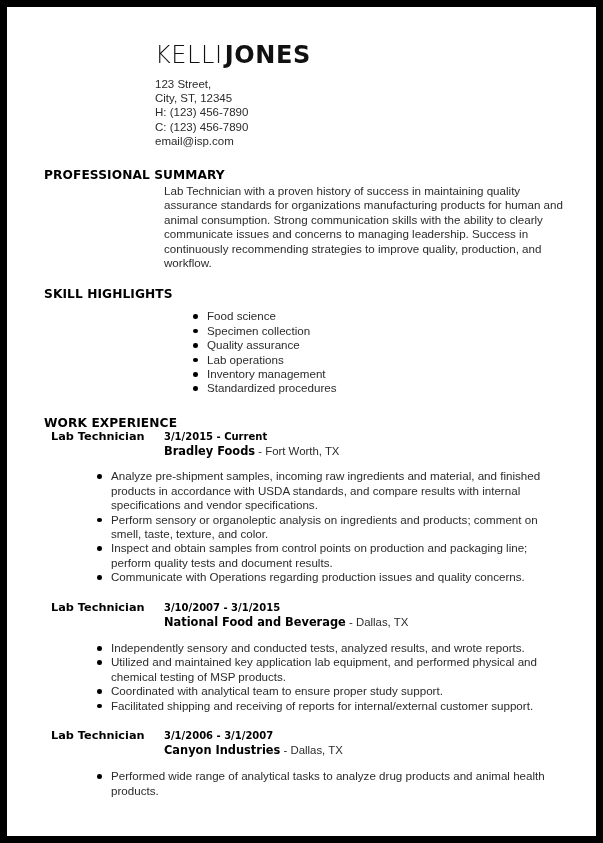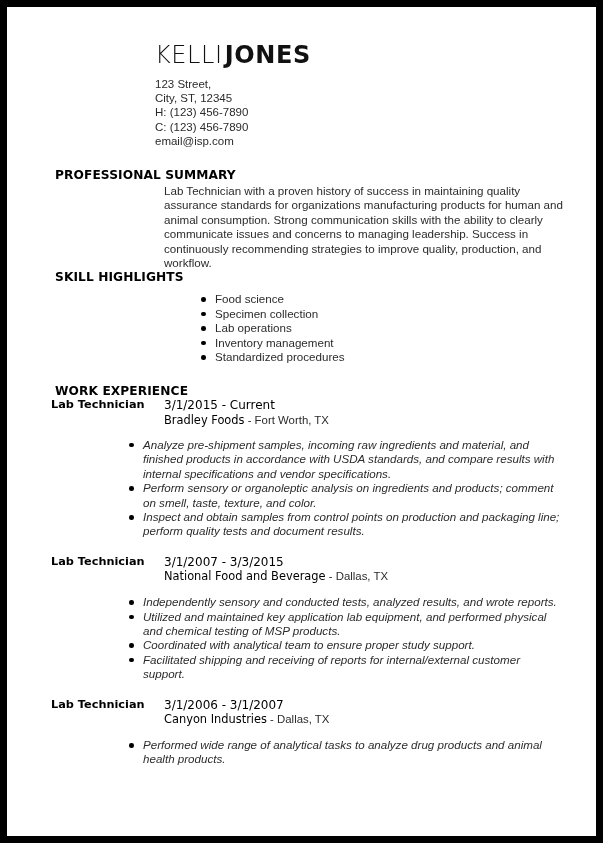--- a/index.html
+++ b/index.html
@@ -67,40 +67,40 @@
   .section {
     position: relative;
     display: block;
   }
   .section-head {
     font-family: "DejaVu Sans", sans-serif;
     font-weight: 700;
     font-size: 12.2px;
     letter-spacing: 0.1px;
     color: #000000;
-    padding-left: 48px;
+    padding-left: 37px;
     white-space: nowrap;
   }
 
   .section-body {
     padding-left: 157px;
     padding-right: 26px;
   }
 
   .para {
     font-size: 11.6px;
     line-height: 14.4px;
     color: #2b2b2b;
     text-align: left;
   }
 
   
   ul.bullets {
     list-style: none;
-    margin: 8px;
+    margin: 0;
     padding: 0;
   }
   ul.bullets li {
     position: relative;
     padding-left: 22px;
     font-size: 11.6px;
     line-height: 14.4px;
     color: #2b2b2b;
   }
   ul.bullets li::before {
@@ -137,47 +137,46 @@
     line-height: 14.2px;
     color: #000000;
     white-space: nowrap;
   }
   .job-meta {
     padding-left: 157px;
     padding-right: 26px;
   }
   .job-dates {
     font-family: "DejaVu Sans", sans-serif;
-    font-weight: 400;
-    font-size: 12px;
+    font-weight: 700;
+    font-size: 10px;
     line-height: 14.2px;
     color: #000000;
   }
   .job-company {
     font-size: 11.4px;
     line-height: 14.2px;
     color: #2b2b2b;
   }
   .job-company .co {
     font-family: "DejaVu Sans", sans-serif;
-    font-weight: 400;
+    font-weight: 700;
     color: #000000;
   }
 
   .job-bullets {
-    padding-left: 108px;
+    padding-left: 84px;
     padding-right: 26px;
-    font-style: italic;
   }
   .job-bullets ul.bullets li { padding-left: 20px; }
 
   
   .sp-summary-head { margin-top: 20px; }
   .sp-summary-body { margin-top: 2px; }
-  .sp-skills-head  { }
+  .sp-skills-head  { margin-top: 17px; }
   .sp-skills-body  { margin-top: 8px; }
   .sp-work-head    { margin-top: 20px; }
   .sp-job1         { margin-top: 0px; }
   .sp-job1-bul     { margin-top: 11px; }
   .sp-job2         { margin-top: 16px; }
   .sp-job2-bul     { margin-top: 12px; }
   .sp-job3         { margin-top: 16px; }
   .sp-job3-bul     { margin-top: 12px; }
 </style>
 </head>
@@ -205,20 +204,21 @@
         <div class="para">Lab Technician with a proven history of success in maintaining quality assurance standards for organizations manufacturing products for human and animal consumption. Strong communication skills with the ability to clearly communicate issues and concerns to managing leadership. Success in continuously recommending strategies to improve quality, production, and workflow.</div>
       </div>
     </div>
 
     <div class="section">
       <div class="section-head sp-skills-head">SKILL HIGHLIGHTS</div>
       <div class="skills-wrap sp-skills-body">
         <ul class="bullets">
           <li>Food science</li>
           <li>Specimen collection</li>
+          <li>Quality assurance</li>
           <li>Lab operations</li>
           <li>Inventory management</li>
           <li>Standardized procedures</li>
         </ul>
       </div>
     </div>
 
     <div class="section">
       <div class="section-head sp-work-head">WORK EXPERIENCE</div>
 
@@ -228,29 +228,30 @@
           <div class="job-meta">
             <div class="job-dates">3/1/2015 - Current</div>
             <div class="job-company"><span class="co">Bradley Foods</span><span> - Fort Worth, TX</span></div>
           </div>
         </div>
         <div class="job-bullets sp-job1-bul">
           <ul class="bullets">
             <li>Analyze pre-shipment samples, incoming raw ingredients and material, and finished products in accordance with USDA standards, and compare results with internal specifications and vendor specifications.</li>
             <li>Perform sensory or organoleptic analysis on ingredients and products; comment on smell, taste, texture, and color.</li>
             <li>Inspect and obtain samples from control points on production and packaging line; perform quality tests and document results.</li>
+            <li>Communicate with Operations regarding production issues and quality concerns.</li>
           </ul>
         </div>
       </div>
 
       <div class="job sp-job2">
         <div class="job-row">
           <div class="job-title">Lab Technician</div>
           <div class="job-meta">
-            <div class="job-dates">3/1/2007 - 3/3/2015</div>
+            <div class="job-dates">3/10/2007 - 3/1/2015</div>
             <div class="job-company"><span class="co">National Food and Beverage</span><span> - Dallas, TX</span></div>
           </div>
         </div>
         <div class="job-bullets sp-job2-bul">
           <ul class="bullets">
             <li>Independently sensory and conducted tests, analyzed results, and wrote reports.</li>
             <li>Utilized and maintained key application lab equipment, and performed physical and chemical testing of MSP products.</li>
             <li>Coordinated with analytical team to ensure proper study support.</li>
             <li>Facilitated shipping and receiving of reports for internal/external customer support.</li>
           </ul>

